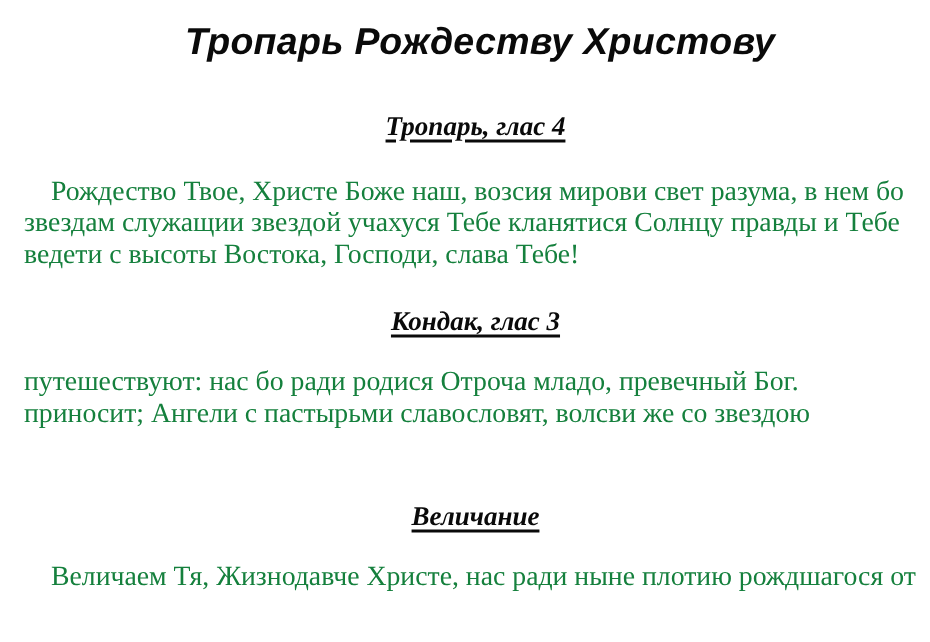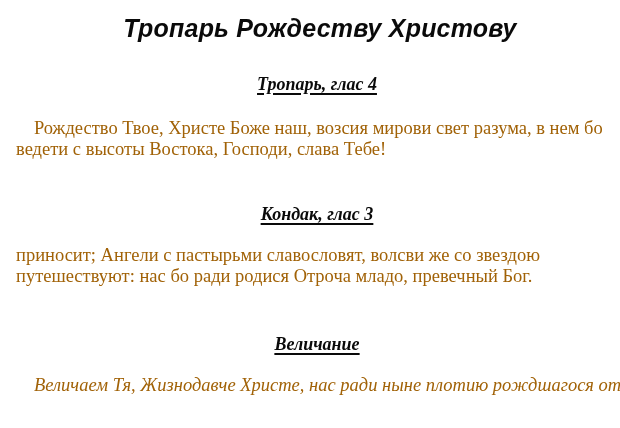--- a/index.html
+++ b/index.html
@@ -53,47 +53,48 @@
     .h1 { top: 74px; }
     .h2 { top: 204px; }
     .h3 { top: 334px; }
     .para {
       position: absolute;
       left: 16px;
       width: 600px;
       font-family: "Liberation Serif", serif;
       font-size: 18.5px;
       line-height: 21px;
-      color: #a16207;
+      color: #15803d;
       margin: 0;
       white-space: nowrap;
     }
     .para .line { display: block; }
     .para .line.first { padding-left: 18px; }
     .p1 { top: 118px; }
     .p2 { top: 245px; }
-    .p3 { top: 375px; font-style: italic; }
+    .p3 { top: 375px; }
   </style>
 </head>
 <body>
 
 <div class="page">
 
   <h1 class="title">Тропарь Рождеству Христову</h1>
 
   <h2 class="heading h1">Тропарь, глас 4</h2>
   <p class="para p1">
     <span class="line first">Рождество  Твое, Христе Боже наш, возсия мирови свет разума, в нем бо</span>
+    <span class="line">звездам служащии звездой учахуся Тебе кланятися Солнцу правды и Тебе</span>
     <span class="line">ведети с высоты Востока, Господи, слава Тебе!</span>
   </p>
 
   <h2 class="heading h2">Кондак, глас 3</h2>
   <p class="para p2">
+    <span class="line">путешествуют: нас бо ради родися Отроча младо, превечный Бог.</span>
     <span class="line">приносит; Ангели с пастырьми славословят, волсви же со звездою</span>
-    <span class="line">путешествуют: нас бо ради родися Отроча младо, превечный Бог.</span>
   </p>
 
   <h2 class="heading h3">Величание</h2>
   <p class="para p3">
     <span class="line first">Величаем Тя, Жизнодавче Христе, нас ради ныне плотию рождшагося от</span>
   </p>
 
 </div>
 
 </body></html>

